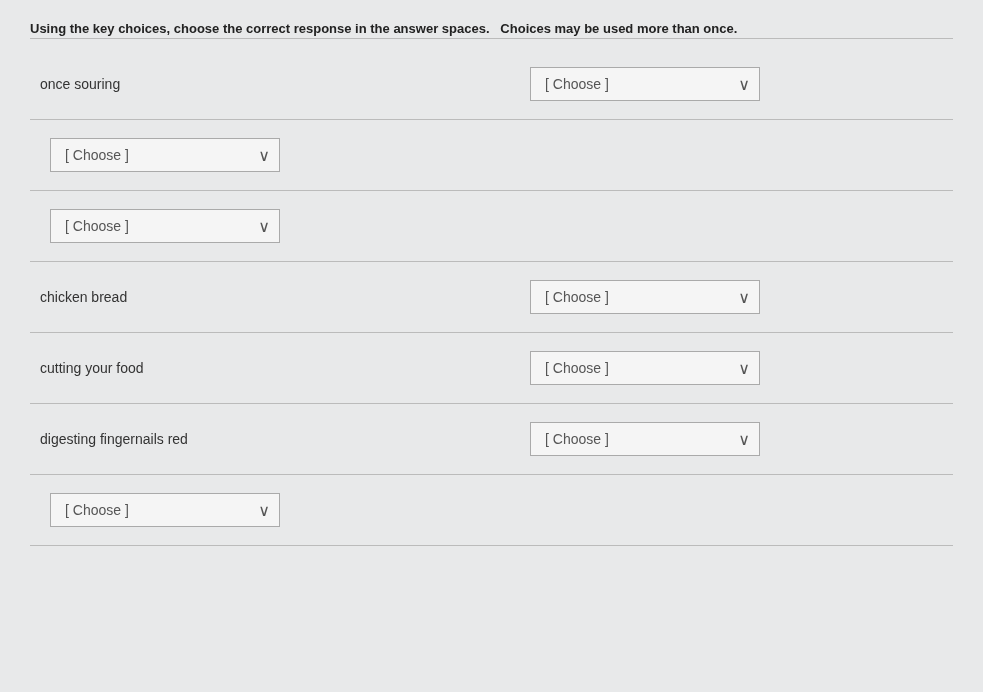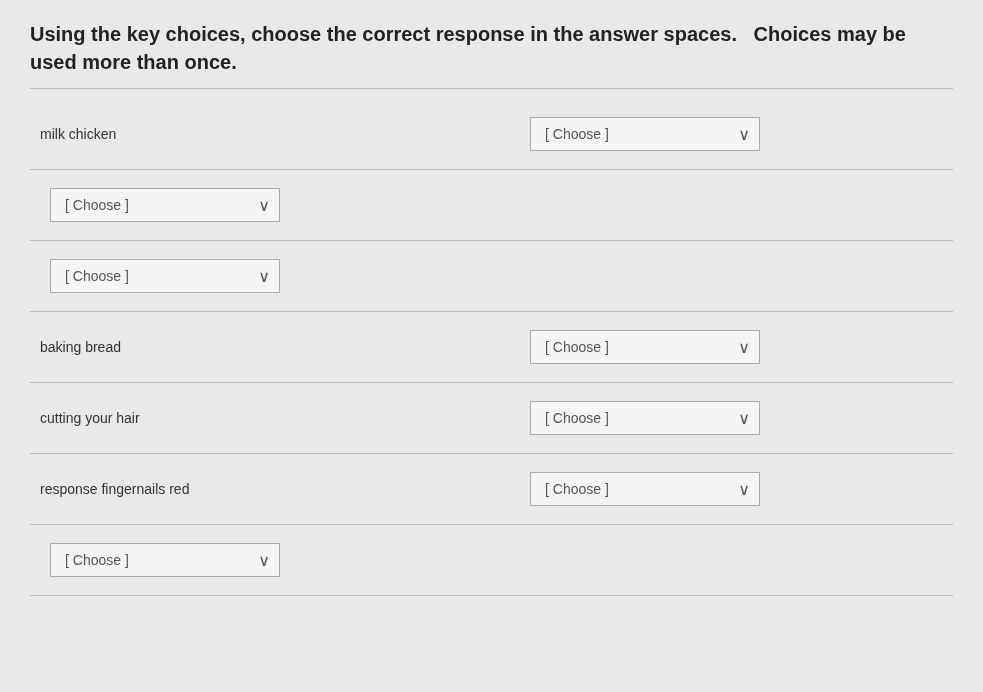--- a/index.html
+++ b/index.html
@@ -16,26 +16,26 @@
     }
 
     .page-container {
       background-color: #e8e9ea;
       width: 983px;
       min-height: 692px;
       padding: 20px 30px 30px 30px;
     }
 
     .instructions {
-      font-size: 20px;
+      font-size: 13px;
       color: #222;
       margin-bottom: 10px;
       line-height: 1.4;
       border-bottom: 1px solid #bbb;
-      padding-bottom: 12px;
+      padding-bottom: 0;
     }
 
     .instructions span {
       font-weight: bold;
     }
 
     .question-row {
       display: flex;
       align-items: center;
       border-bottom: 1px solid #bbb;
@@ -89,49 +89,49 @@
 <body>
 
 <div class="page-container">
   <div class="instructions">
     <span>Using the key choices, choose the correct response in the answer spaces.</span>
     &nbsp;&nbsp;<span style="font-weight:bold;">Choices may be used more than once.</span>
   </div>
 
   <div id="questions-container">
   <div class="question-row">
-        <div class="question-label">milk chicken</div>
+        <div class="question-label">once souring</div>
         <div class="answer-area">
           <div class="select-wrapper"><select class="answer-select"><option value="">[ Choose ]</option><option value="physical change">physical change</option><option value="chemical change">chemical change</option></select><span class="chevron-icon">∨</span></div>
         </div>
       </div>
       <div class="question-row">
         <div class="answer-area">
           <div class="select-wrapper"><select class="answer-select"><option value="">[ Choose ]</option><option value="physical change">physical change</option><option value="chemical change">chemical change</option></select><span class="chevron-icon">∨</span></div>
         </div>
       </div>
       <div class="question-row">
         <div class="answer-area">
           <div class="select-wrapper"><select class="answer-select"><option value="">[ Choose ]</option><option value="physical change">physical change</option><option value="chemical change">chemical change</option></select><span class="chevron-icon">∨</span></div>
         </div>
       </div>
       <div class="question-row">
-        <div class="question-label">baking bread</div>
+        <div class="question-label">chicken bread</div>
         <div class="answer-area">
           <div class="select-wrapper"><select class="answer-select"><option value="">[ Choose ]</option><option value="physical change">physical change</option><option value="chemical change">chemical change</option></select><span class="chevron-icon">∨</span></div>
         </div>
       </div>
       <div class="question-row">
-        <div class="question-label">cutting your hair</div>
+        <div class="question-label">cutting your food</div>
         <div class="answer-area">
           <div class="select-wrapper"><select class="answer-select"><option value="">[ Choose ]</option><option value="physical change">physical change</option><option value="chemical change">chemical change</option></select><span class="chevron-icon">∨</span></div>
         </div>
       </div>
       <div class="question-row">
-        <div class="question-label">response fingernails red</div>
+        <div class="question-label">digesting fingernails red</div>
         <div class="answer-area">
           <div class="select-wrapper"><select class="answer-select"><option value="">[ Choose ]</option><option value="physical change">physical change</option><option value="chemical change">chemical change</option></select><span class="chevron-icon">∨</span></div>
         </div>
       </div>
       <div class="question-row">
         <div class="answer-area">
           <div class="select-wrapper"><select class="answer-select"><option value="">[ Choose ]</option><option value="physical change">physical change</option><option value="chemical change">chemical change</option></select><span class="chevron-icon">∨</span></div>
         </div>
       </div>
     </div>

